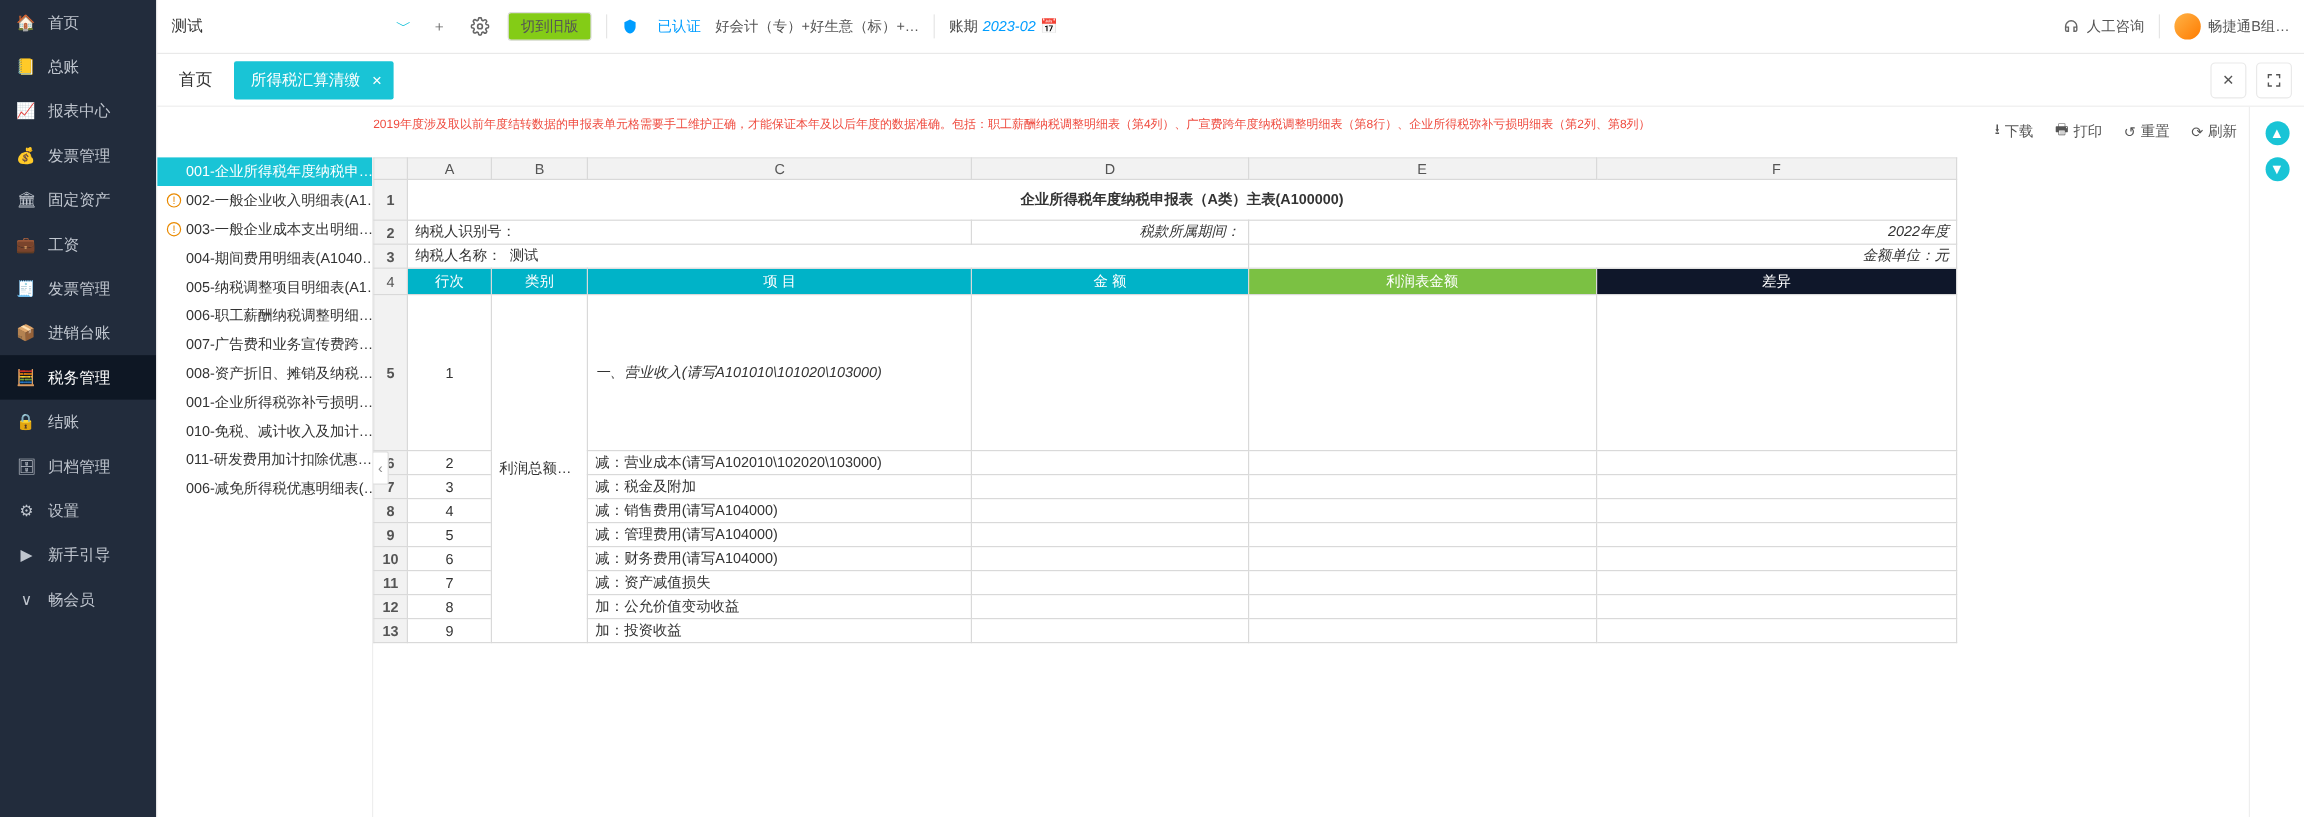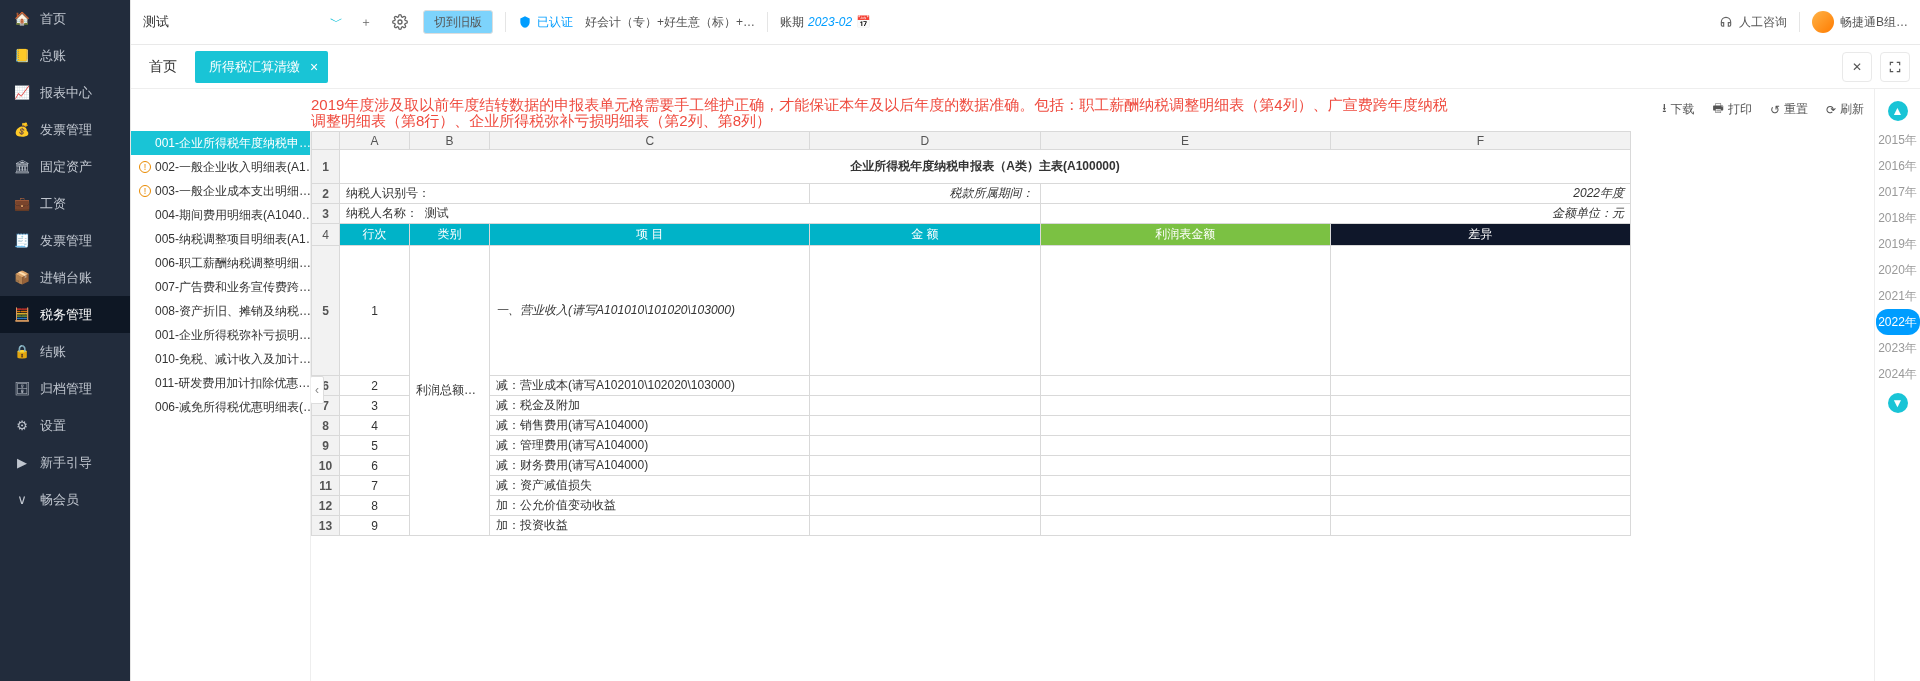--- a/index.html
+++ b/index.html
@@ -15,40 +15,40 @@
 .nav { flex:1; overflow:hidden; }
 .nav-item { height:37px; display:flex; align-items:center; padding:0 14px; gap:10px; cursor:pointer; font-size:13px; }
 .nav-item.active { background:#0e1724; color:#fff; }
 
 
 .main { flex:1; display:flex; flex-direction:column; border-left:1px solid #e5e5e5; }
 .topbar { height:45px; border-bottom:1px solid #e9e9e9; display:flex; align-items:center; padding:0 12px; gap:12px; }
 .account-select { width:200px; height:28px; border:none; border-bottom:1px solid transparent; display:flex; align-items:center; justify-content:space-between; color:#333; font-size:13px; cursor:pointer; }
 .account-select .chev { color:#00bcd4; }
 .icon-btn { width:22px; height:22px; display:flex; align-items:center; justify-content:center; cursor:pointer; color:#666; }
-.old-btn { height:24px; padding:0 10px; border:1px solid #ddd; border-radius:3px; color:#555; font-size:12px; background:#7dd3fc; cursor:pointer; }
+.old-btn { height:24px; padding:0 10px; border:1px solid #ddd; border-radius:3px; color:#555; font-size:12px; background:#84cc16; cursor:pointer; }
 .sep { width:1px; height:20px; background:#e5e5e5; }
-.cert-badge { color:#009dff; display:flex; align-items:center; gap:5px; font-size:12px; }
+.cert-badge { color:#009dff; display:flex; align-items:center; gap:16px; font-size:12px; }
 .period { display:flex; align-items:center; gap:4px; color:#444; font-size:12px; }
 .period .peri-val { color:#009dff;font-style:italic; }
 .spacer { flex:1; }
 .user { display:flex; align-items:center; gap:6px; color:#555; font-size:12px; }
 .avatar { width:22px; height:22px; border-radius:50%; background:linear-gradient(135deg,#ffb347,#ff7b00); }
 
 
 .tabsbar { height:44px; border-bottom:1px solid #eee; display:flex; align-items:center; padding:0 10px; gap:10px; }
 .tab-home { font-size:14px; color:#333; padding:0 8px; cursor:pointer; }
 .tab-active { background:#19c4d6; color:#fff; height:32px; border-radius:2px; display:flex; align-items:center; padding:0 10px 0 14px; gap:10px; font-size:13px; }
 .tab-active .x { cursor:pointer; font-size:14px; }
 .rb-icons { display:flex; align-items:center; gap:8px; }
 .rb-icons .fs { width:30px; height:30px; display:flex; align-items:center; justify-content:center; border:1px solid #e9e9e9; border-radius:4px; cursor:pointer; color:#555; }
 
 
 .content { flex:1; display:flex; position:relative; }
-.notice-row { position:absolute; left:180px; right:460px; top:8px; font-size:15px; color:#ef4b3f; line-height:16px; }
+.notice-row { position:absolute; left:180px; right:460px; top:8px; font-size:10px; color:#ef4b3f; line-height:16px; }
 .actions { position:absolute; right:56px; top:10px; display:flex; gap:18px; color:#555; font-size:12px; }
 .actions .act { display:flex; align-items:center; gap:4px; cursor:pointer; }
 .sheets { width:180px; margin-top:42px; border-right:1px solid #eee; overflow:hidden; }
 .sheet-item { height:24px; display:flex; align-items:center; padding:0 8px; font-size:12px; color:#333; cursor:pointer; white-space:nowrap; overflow:hidden; text-overflow:ellipsis; gap:4px; }
 .sheet-item.sel { background:#19c4d6; color:#fff; }
 .sheet-item .warn { width:12px;height:12px;border:1px solid #e98a00;border-radius:50%;color:#e98a00;font-size:9px;display:inline-flex;align-items:center;justify-content:center;flex:0 0 auto; }
 .grid-area { flex:1; margin-top:42px; position:relative; overflow:hidden; }
 .grid-area .chev-col { position:absolute; left:-1px; top:245px; width:14px; height:28px; border:1px solid #ddd; background:#fff; color:#888; display:flex; align-items:center; justify-content:center; cursor:pointer; z-index:2; border-radius:2px;}
 table.sheet { border-collapse:collapse; table-layout:fixed; width:1320px; margin-left:0; }
 .sheet th,.sheet td { border:1px solid #d9d9d9; font-size:12px; height:20px; padding:0 6px; overflow:hidden; text-overflow:ellipsis; white-space:nowrap; }
@@ -383,29 +383,17 @@
                 <td></td>
                 <td></td>
                 <td></td>
               </tr>
             </tbody>
         </table>
       </div>
 
       <div class="year-rail">
         <div class="arrow up">▲</div>
-        <div id="years">
-            <div class="yr">2015年</div>
-            <div class="yr">2016年</div>
-            <div class="yr">2017年</div>
-            <div class="yr">2018年</div>
-            <div class="yr">2019年</div>
-            <div class="yr">2020年</div>
-            <div class="yr">2021年</div>
-            <div class="yr cur">2022年</div>
-            <div class="yr">2023年</div>
-            <div class="yr">2024年</div>
-          </div>
         <div class="arrow dn">▼</div>
       </div>
     </div>
   </main>
 </div>
 
 </body></html>

